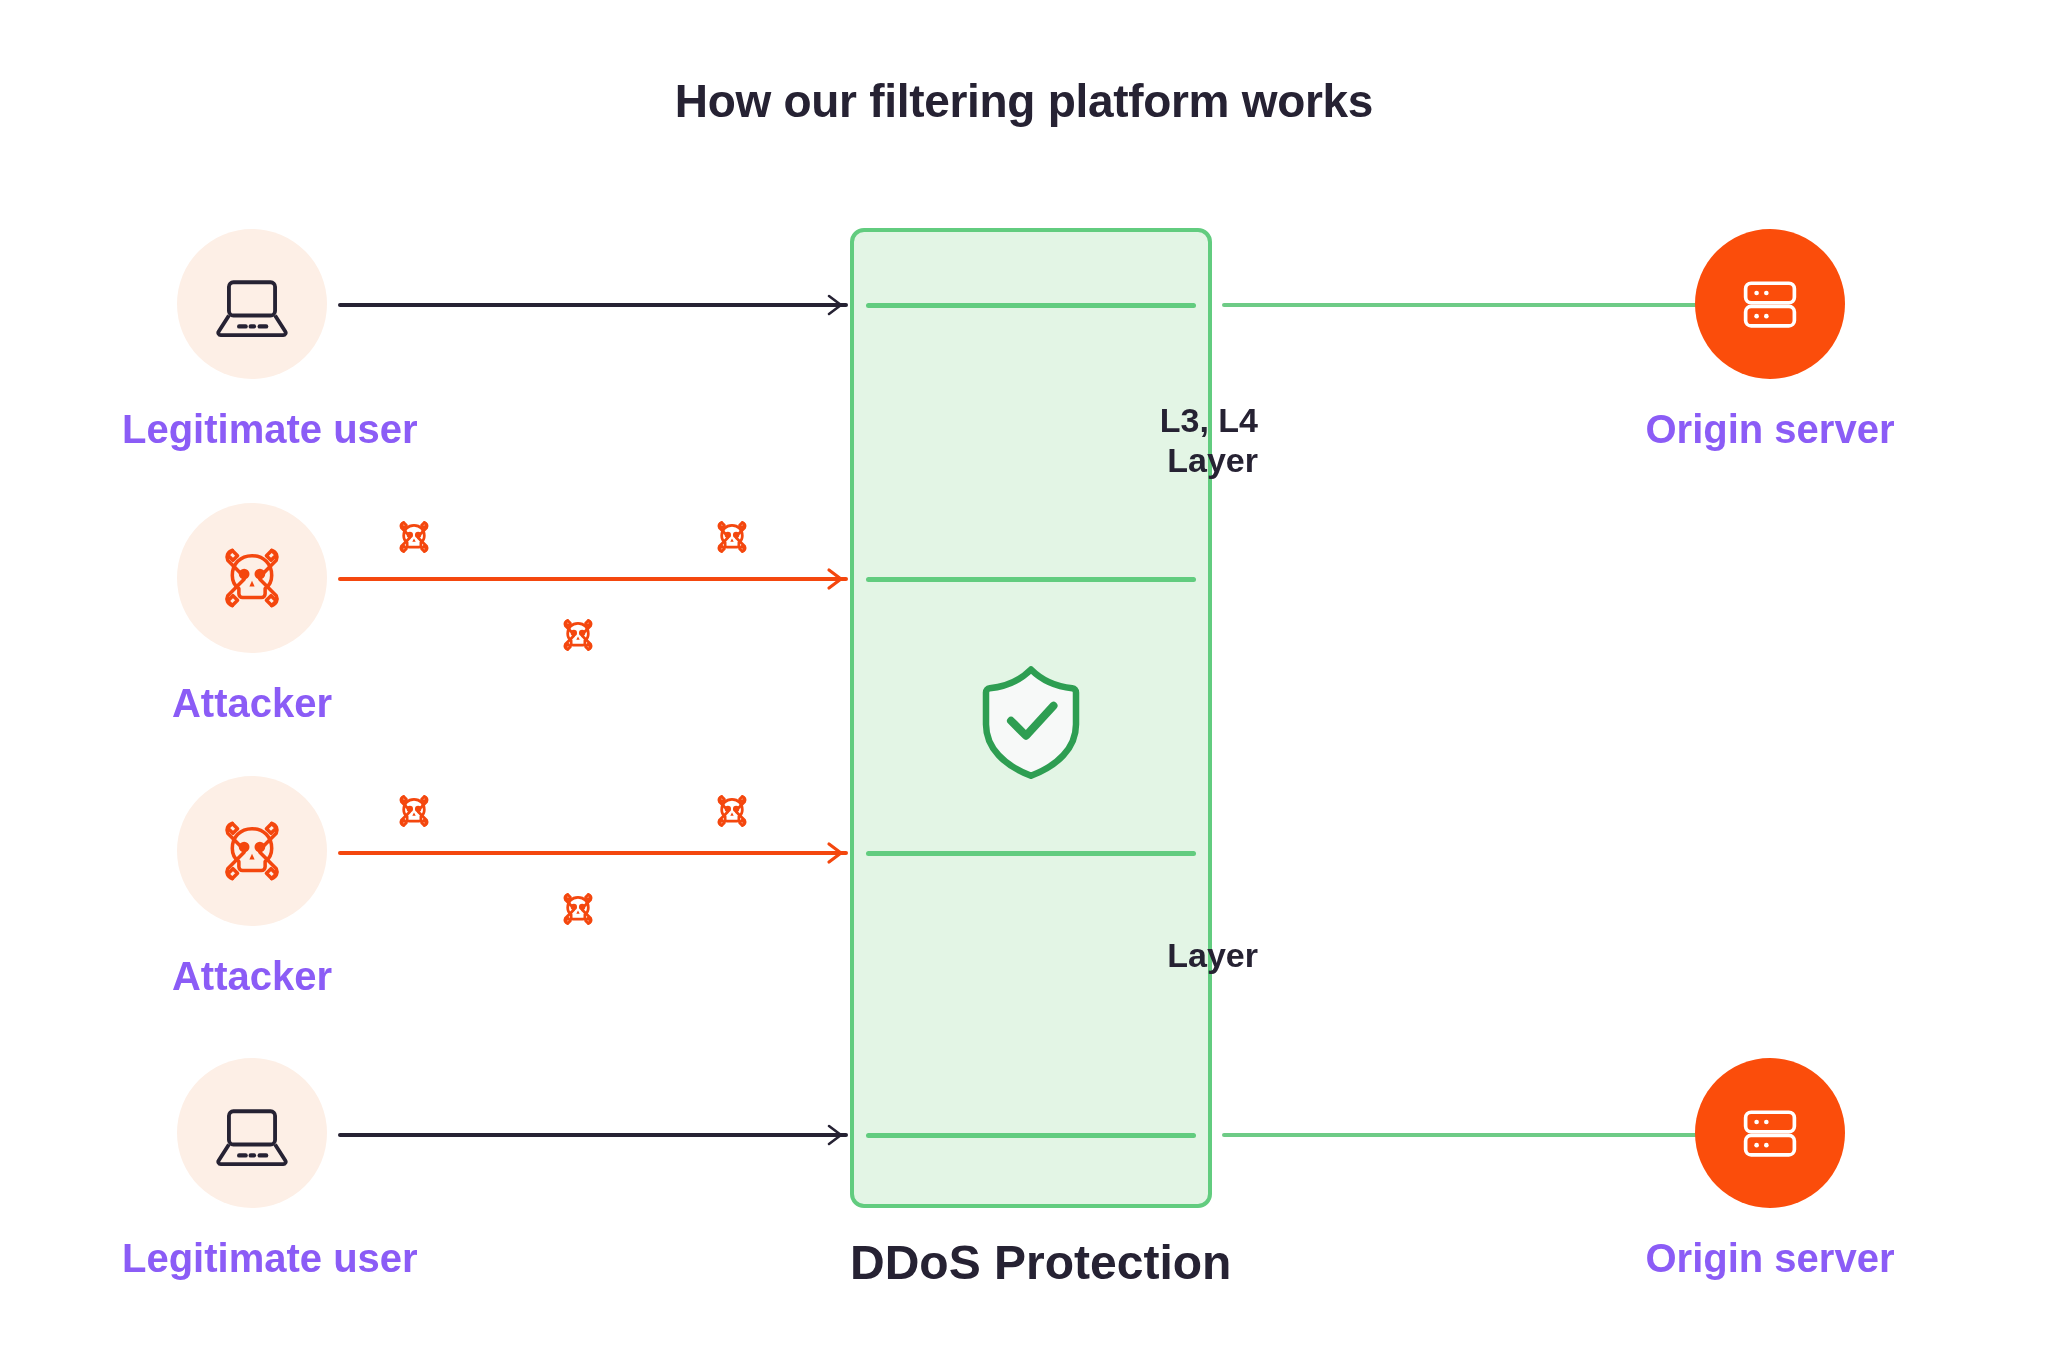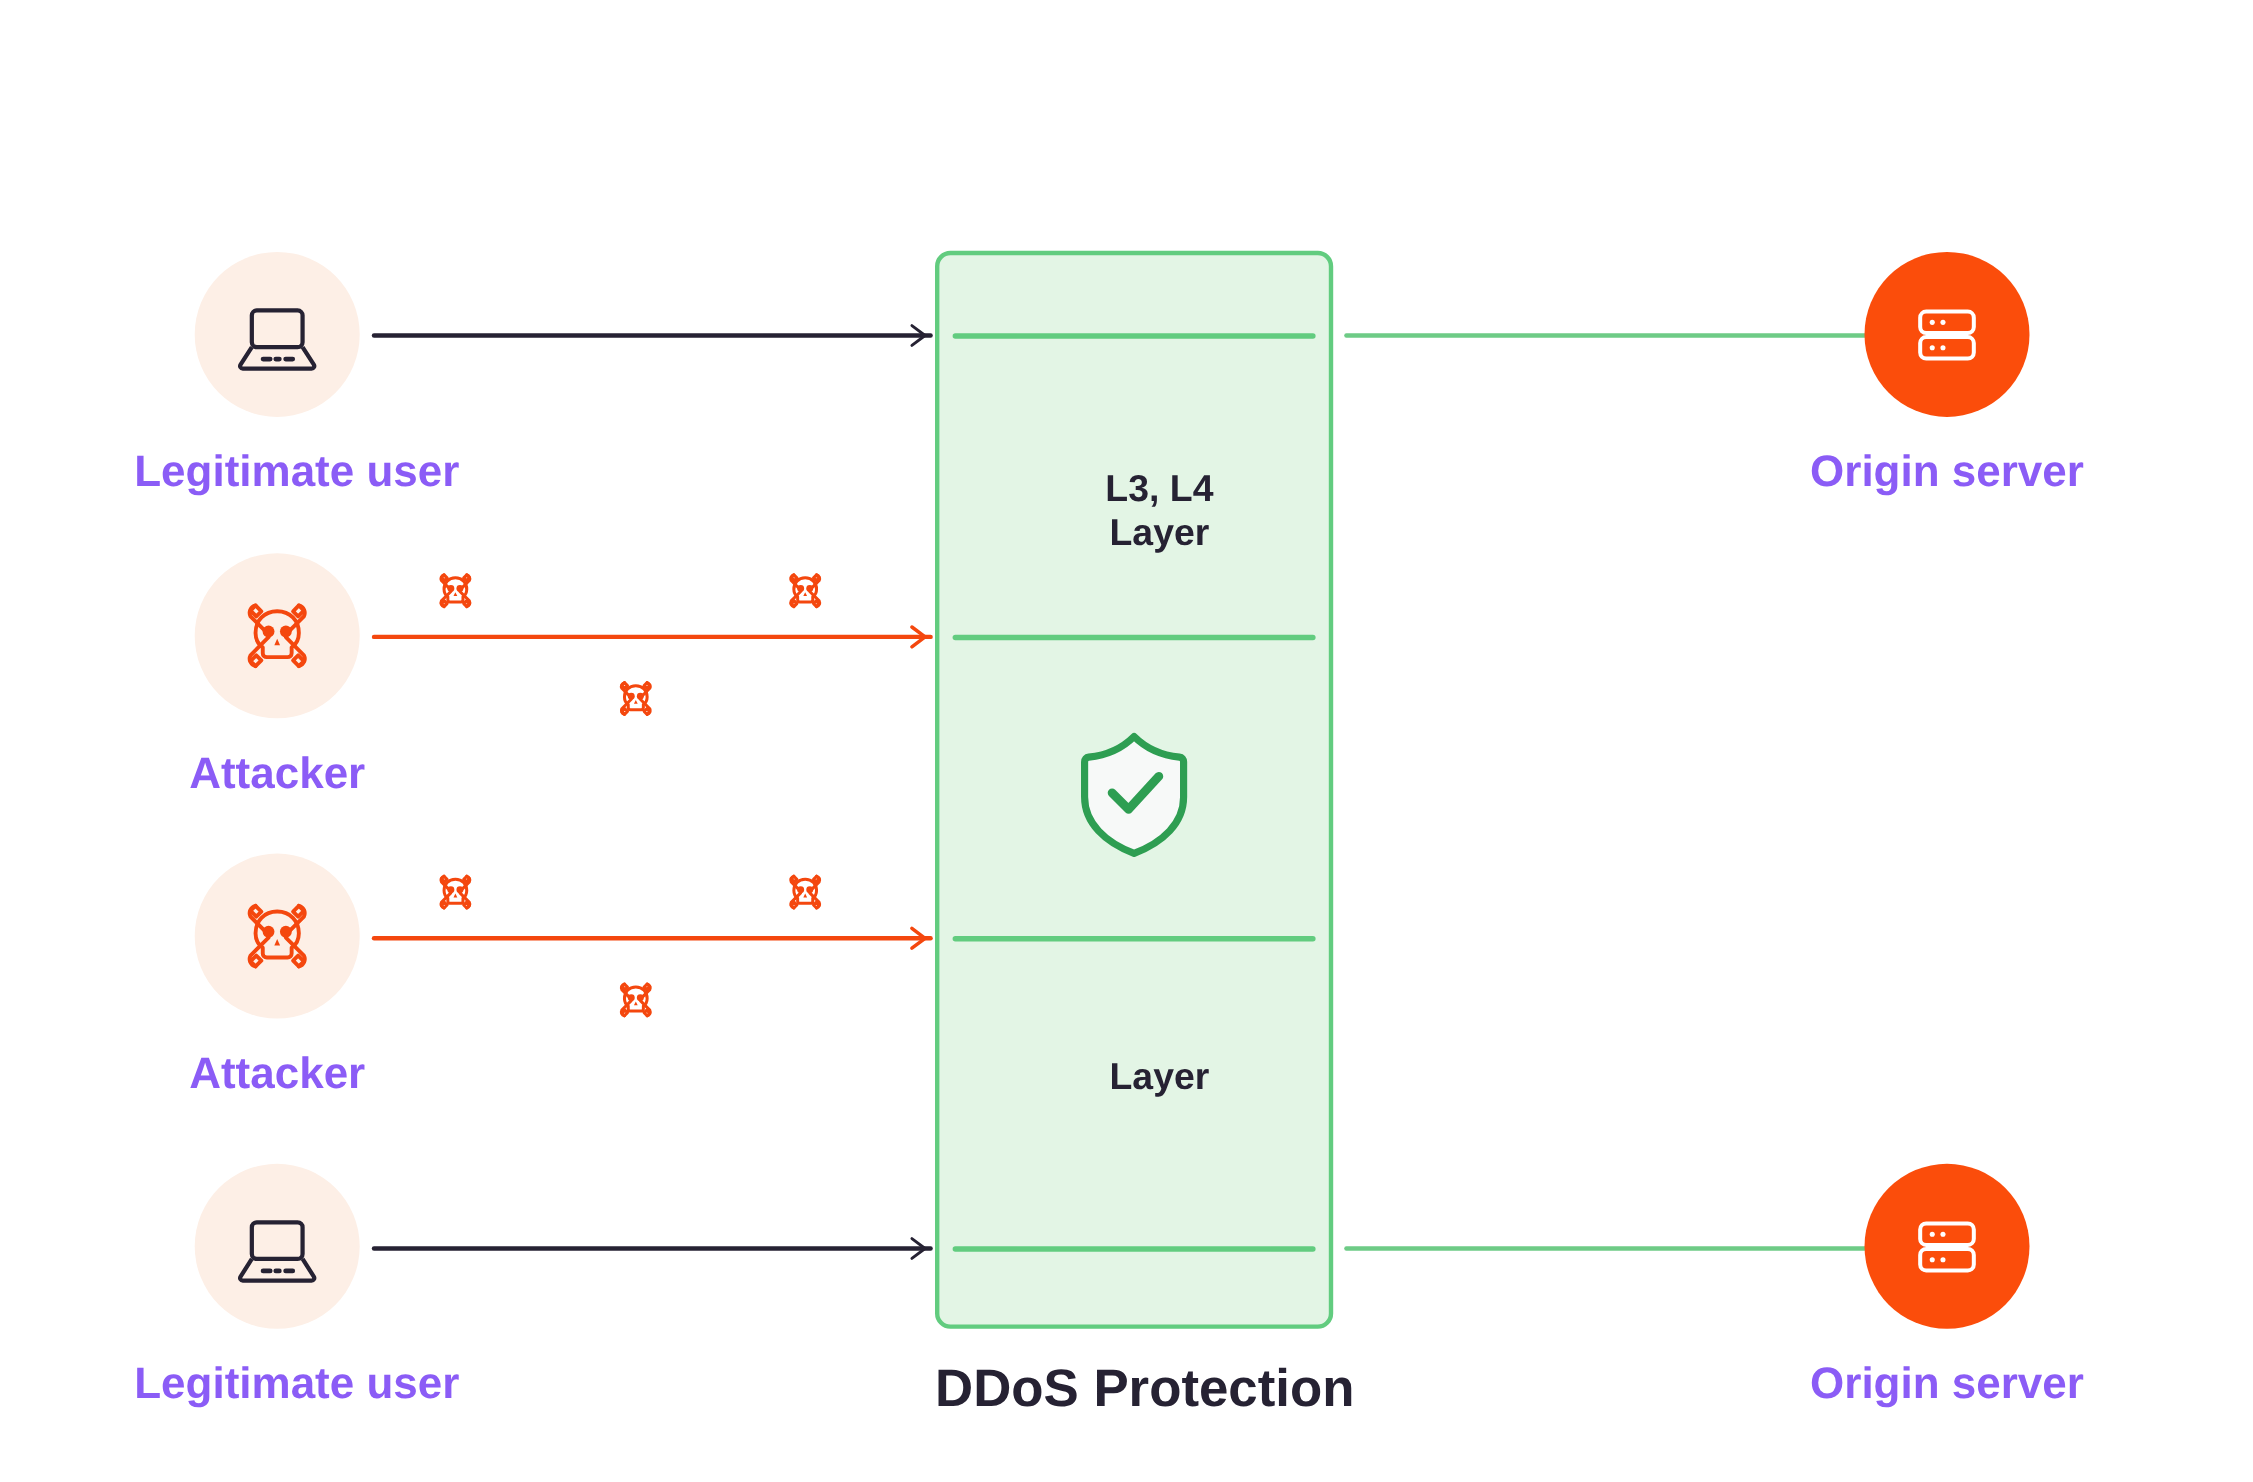--- a/index.html
+++ b/index.html
@@ -73,26 +73,25 @@
     left: 866px;
     width: 330px;
     height: 5px;
     background: #62CC7F;
     border-radius: 3px;
   }
   .layer-text {
     position: absolute;
     left: 850px;
     width: 408px;
-    text-align: center;
+    text-align: right;
     font-size: 34px;
     font-weight: 700;
     color: #262233;
     line-height: 1.18;
-    margin-top: 24px;
   }
   #box-caption {
     position: absolute;
     left: 850px;
     top: 1235px;
     width: 362px;
     text-align: right;
     font-size: 48px;
     font-weight: 700;
     color: #262233;
@@ -130,20 +129,21 @@
   }
 
   
   .icon-svg { display: block; }
 </style>
 </head>
 <body>
 
 <div id="stage">
 
+  <div id="diagram-title">How our filtering platform works</div>
 
   <div id="filter-box"></div>
 
   <div class="box-line" style="top:303px;"></div>
   <div class="box-line" style="top:577px;"></div>
   <div class="box-line" style="top:851px;"></div>
   <div class="box-line" style="top:1133px;"></div>
 
   <div class="layer-text" style="top:400px;">
     <div>L3, L4</div>

